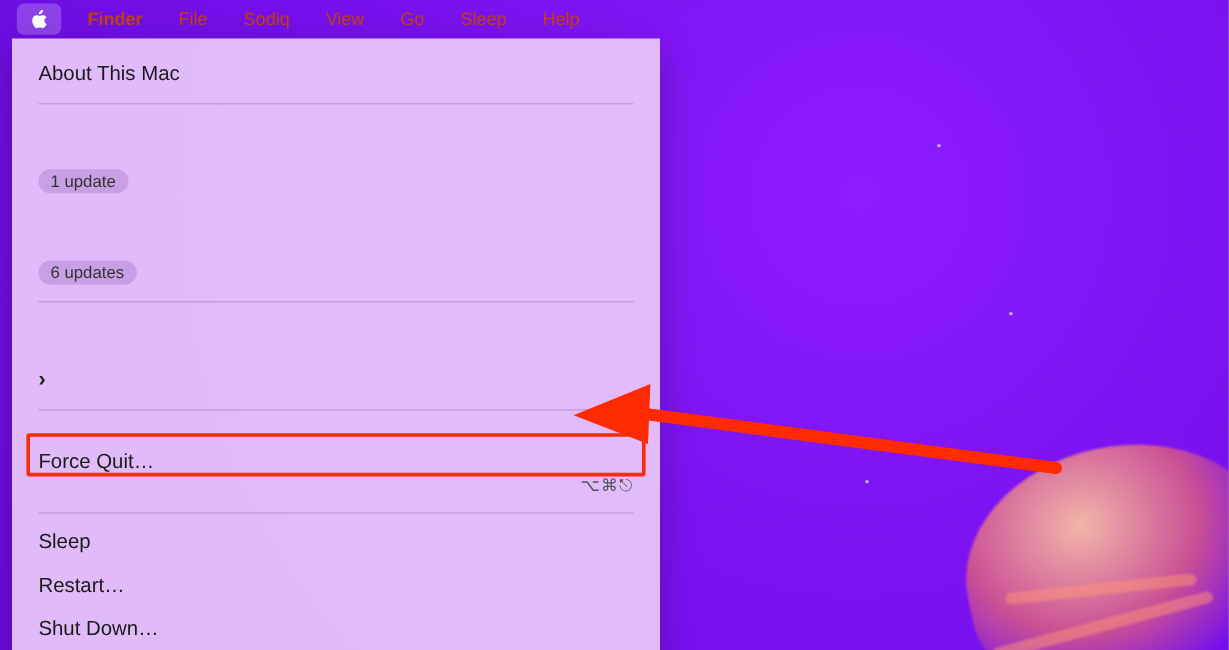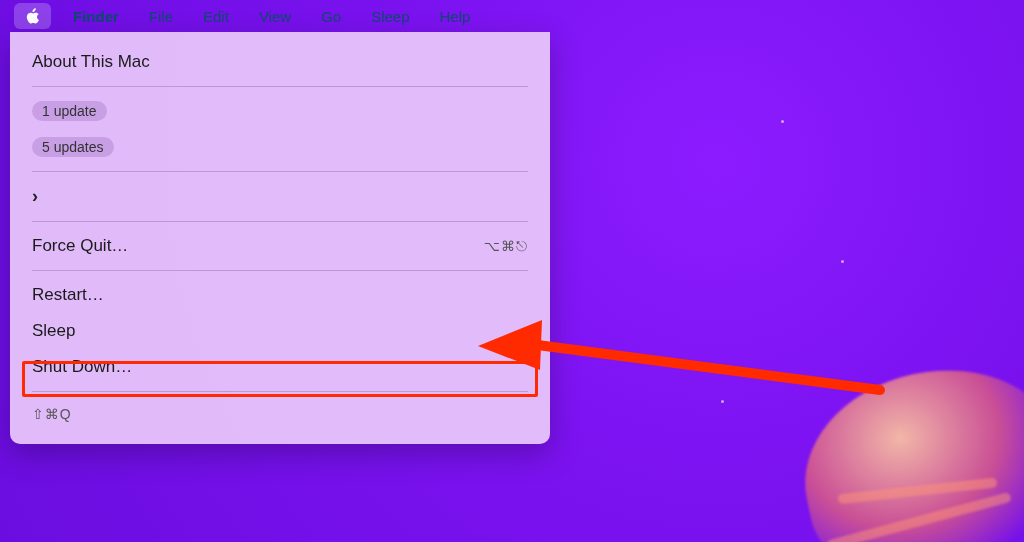--- a/index.html
+++ b/index.html
@@ -7,21 +7,21 @@
   body {
     background: radial-gradient(circle at 70% 30%, #8c1cff 0%, #7b12f0 40%, #6b0de0 100%);
     position: relative;
   }
   
   .menubar {
     height: 32px;
     display: flex;
     align-items: center;
     padding: 0 14px;
-    color: #0c4a6e;
+    color: #c2410c;
     font-size: 15px;
     font-weight: 400;
     gap: 6px;
     position: relative;
     z-index: 2;
   }
   .apple-logo-wrap {
     background: rgba(255,255,255,0.22);
     border-radius: 6px;
     padding: 3px 10px;
@@ -59,20 +59,21 @@
     cursor: default;
     position: relative;
   }
   .dd-label { flex: 1; }
   .dd-right {
     color: #555;
     font-size: 14px;
     letter-spacing: 1px;
     display: flex;
     align-items: flex-start;
+    margin-top: 40px;
   }
   .badge {
     background: rgba(155, 110, 190, 0.35);
     color: #333;
     font-size: 14px;
     padding: 2px 10px;
     border-radius: 12px;
     letter-spacing: 0;
   }
   .chevron {
@@ -138,21 +139,21 @@
 <div class="menubar">
   <div class="apple-logo-wrap">
     <span>
       <svg viewBox="0 0 170 170">
           <path d="M150 124c-3 7-5 10-9 16-6 9-14 20-25 20-9 0-12-6-24-6s-15 6-25 6c-10 0-18-10-24-19-17-25-19-54-8-70 7-11 19-18 30-18 11 0 18 6 27 6 8 0 13-6 27-6 10 0 20 5 28 15-25 14-21 48 3 56zM110 32c5-7 9-16 8-26-9 1-19 6-25 14-5 6-10 16-8 25 9 0 19-5 25-13z"></path>
         </svg>
     </span>
   </div>
   <div class="menu-item app-name">Finder</div>
   <div class="menu-item">File</div>
-  <div class="menu-item">Edit</div>
+  <div class="menu-item">Sodiq</div>
   <div class="menu-item">View</div>
   <div class="menu-item">Go</div>
   <div class="menu-item">Sleep</div>
   <div class="menu-item">Help</div>
 </div>
 
 <div class="dropdown">
 
   <div class="dd-item">
     <span class="dd-label">About This Mac</span>
@@ -160,21 +161,21 @@
 
   <div class="sep"></div>
 
   <div class="dd-item">
     <span class="dd-right">
         <span class="badge">1 update</span>
       </span>
   </div>
   <div class="dd-item">
     <span class="dd-right">
-        <span class="badge">5 updates</span>
+        <span class="badge">6 updates</span>
       </span>
   </div>
 
   <div class="sep"></div>
 
   <div class="dd-item">
     <span class="dd-right">
         <span class="chevron">›</span>
       </span>
   </div>
@@ -182,24 +183,24 @@
   <div class="sep"></div>
 
   <div class="dd-item">
     <span class="dd-label">Force Quit…</span>
     <span class="dd-right">⌥⌘⎋</span>
   </div>
 
   <div class="sep"></div>
 
   <div class="dd-item">
+    <span class="dd-label">Sleep</span>
+  </div>
+  <div class="dd-item">
     <span class="dd-label">Restart…</span>
-  </div>
-  <div class="dd-item">
-    <span class="dd-label">Sleep</span>
   </div>
   <div class="dd-item">
     <span class="dd-label">Shut Down…</span>
   </div>
 
   <div class="sep"></div>
 
   <div class="dd-item">
     <span class="dd-right">⇧⌘Q</span>
   </div>

